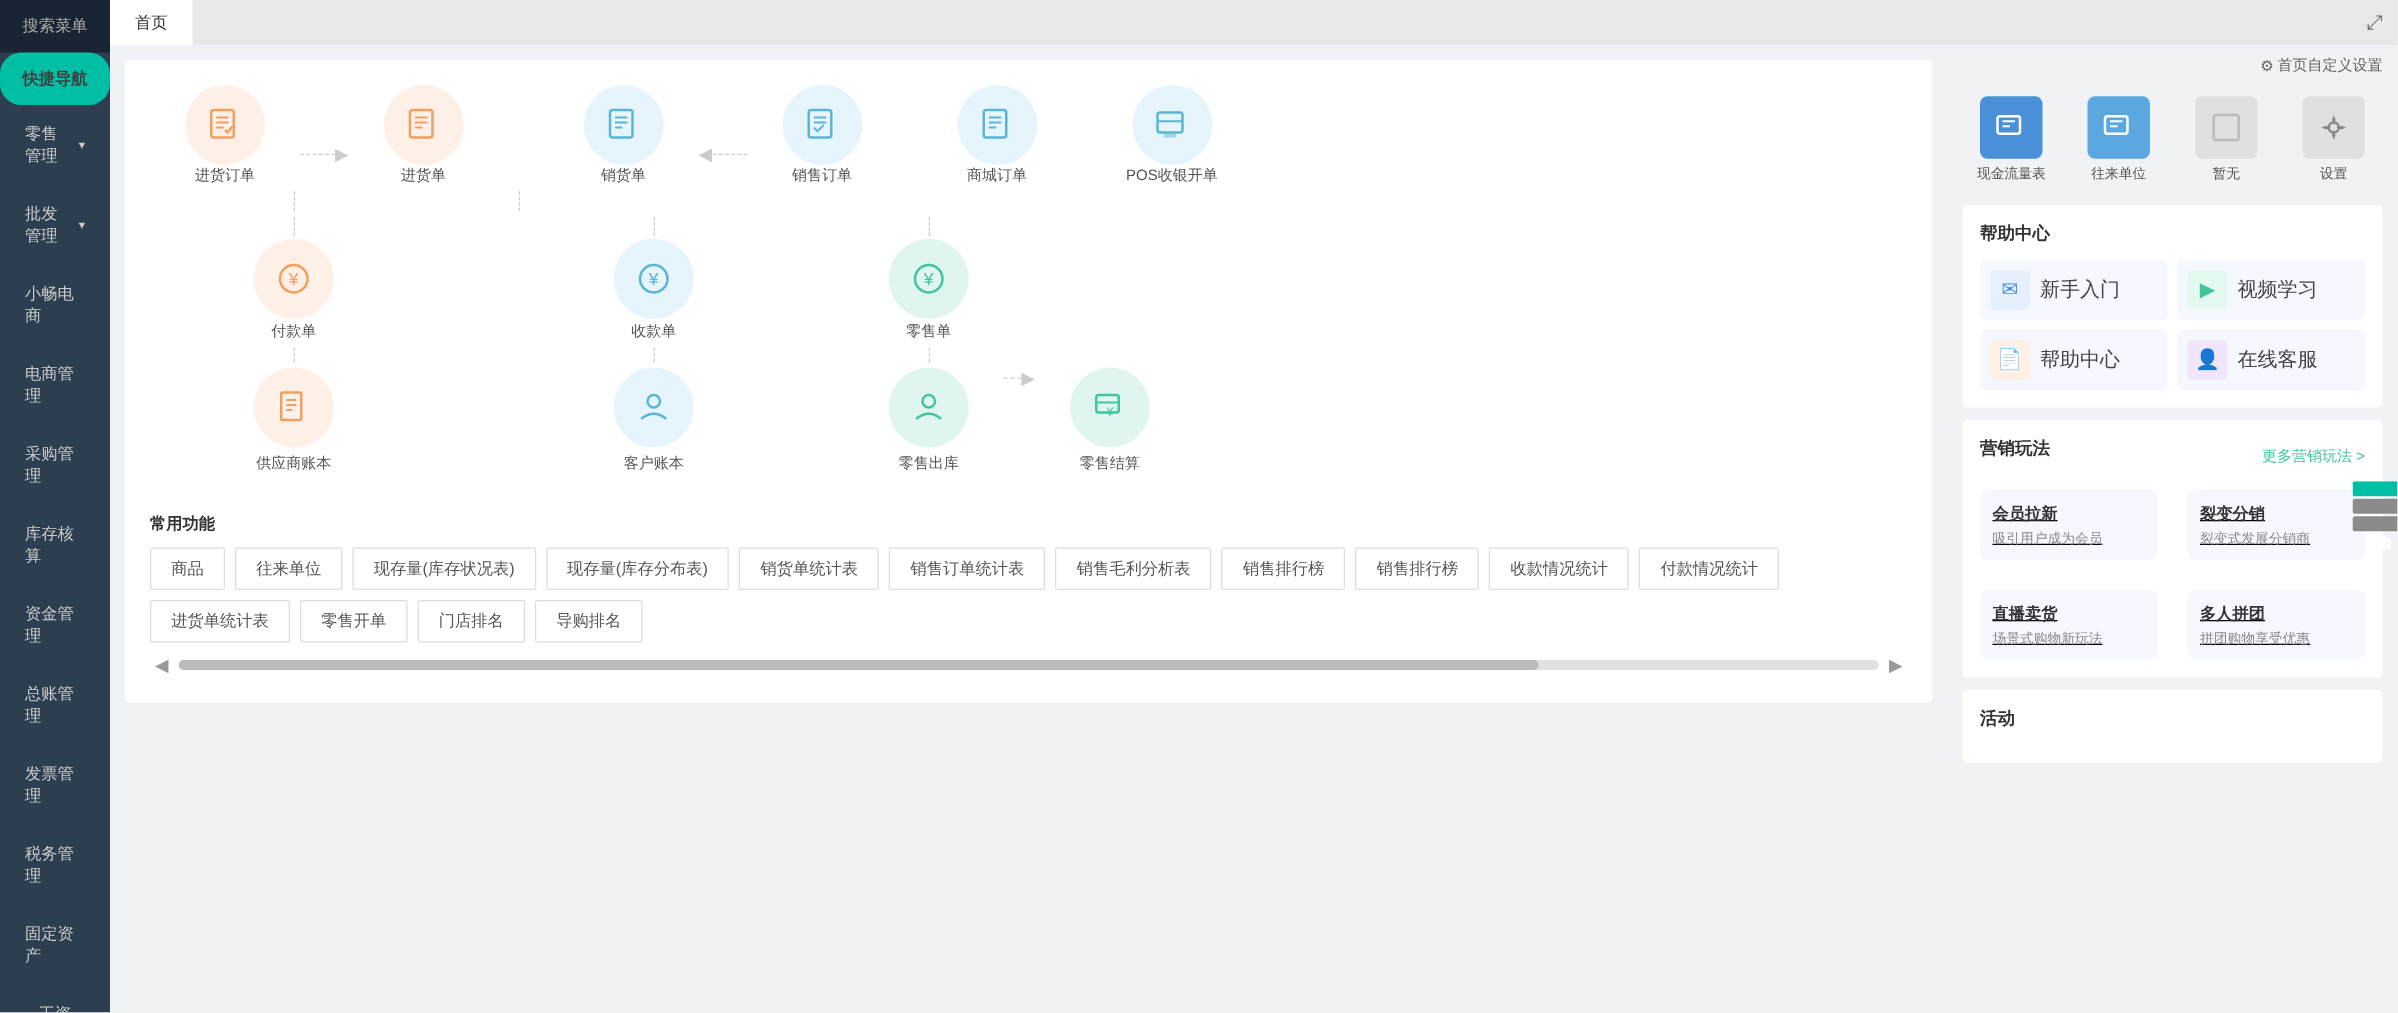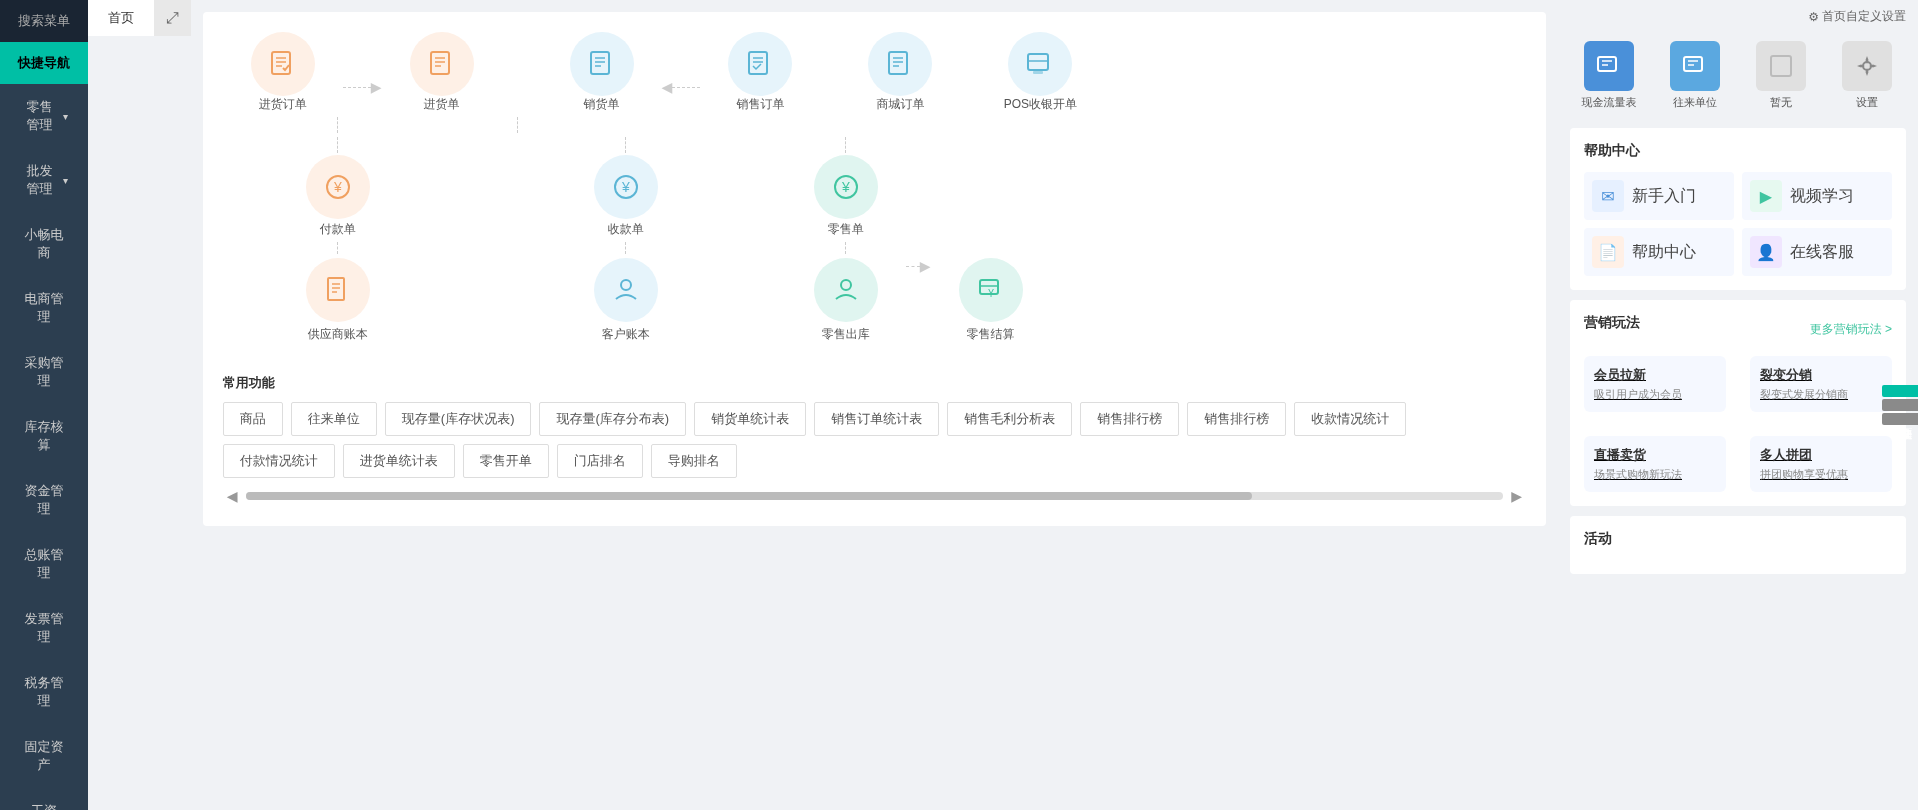--- a/index.html
+++ b/index.html
@@ -17,29 +17,29 @@
     .sidebar-search {
       background: #1a2533;
       color: #aaa;
       text-align: center;
       padding: 12px 8px;
       font-size: 13px;
       cursor: pointer;
     }
     .sidebar-nav-header {
       background: #00bfa5;
-      color: #000000;
+      color: #404040;
       text-align: center;
       padding: 12px 8px;
       font-size: 13px;
       font-weight: bold;
+      border-radius: 17px;
     }
     .sidebar-item {
       color: #ccc;
-      text-align: center;
       padding: 14px 20px;
       font-size: 13px;
       cursor: pointer;
       display: flex;
       align-items: center;
       justify-content: center;
       gap: 4px;
     }
     .sidebar-item .arrow { font-size: 10px; }
     .sidebar-bottom {
@@ -48,21 +48,21 @@
       text-align: center;
       padding: 14px 8px;
       cursor: pointer;
       font-size: 16px;
     }
 
     
     .main {
       flex: 1;
       display: flex;
-      flex-direction: row;
+      flex-direction: column;
       overflow: hidden;
     }
 
     
     .tab-bar {
       background: #e8e8e8;
       display: flex;
       align-items: center;
       height: 36px;
       flex-shrink: 0;

